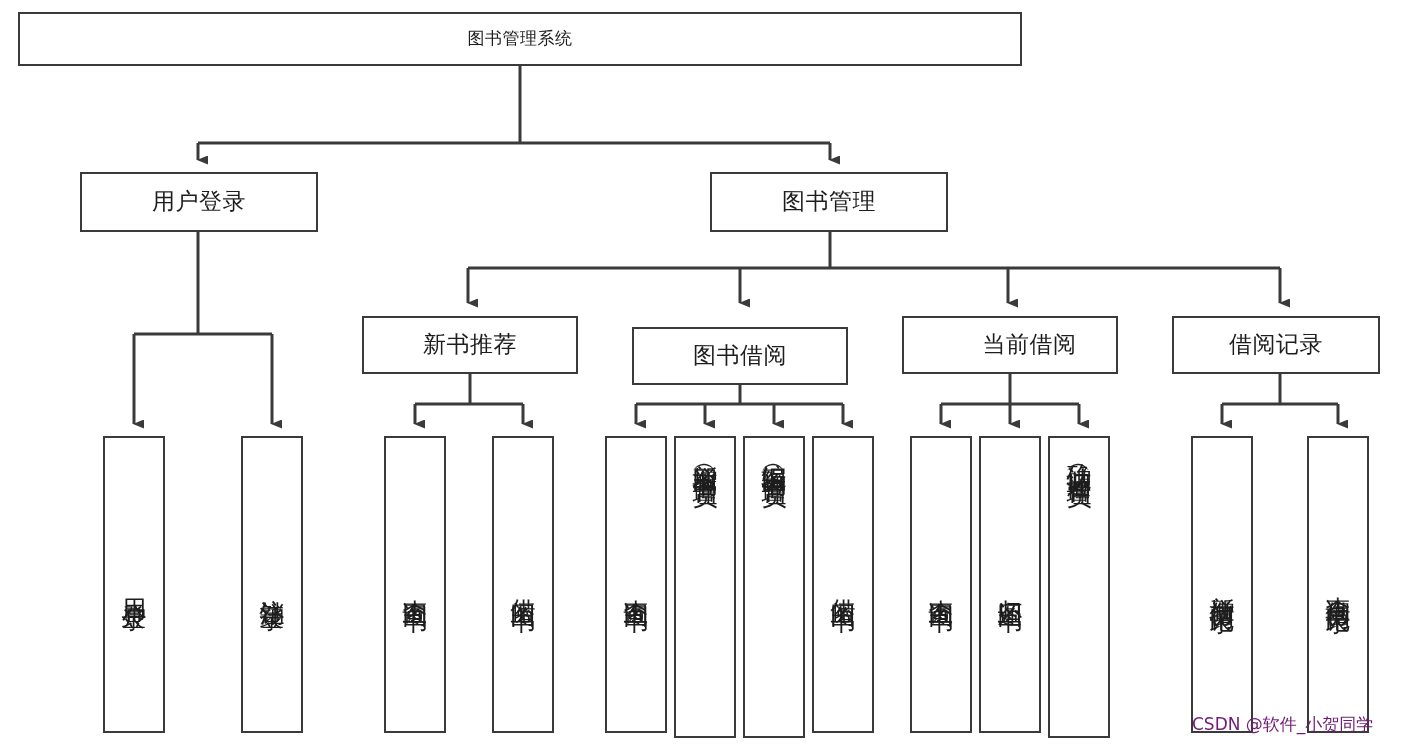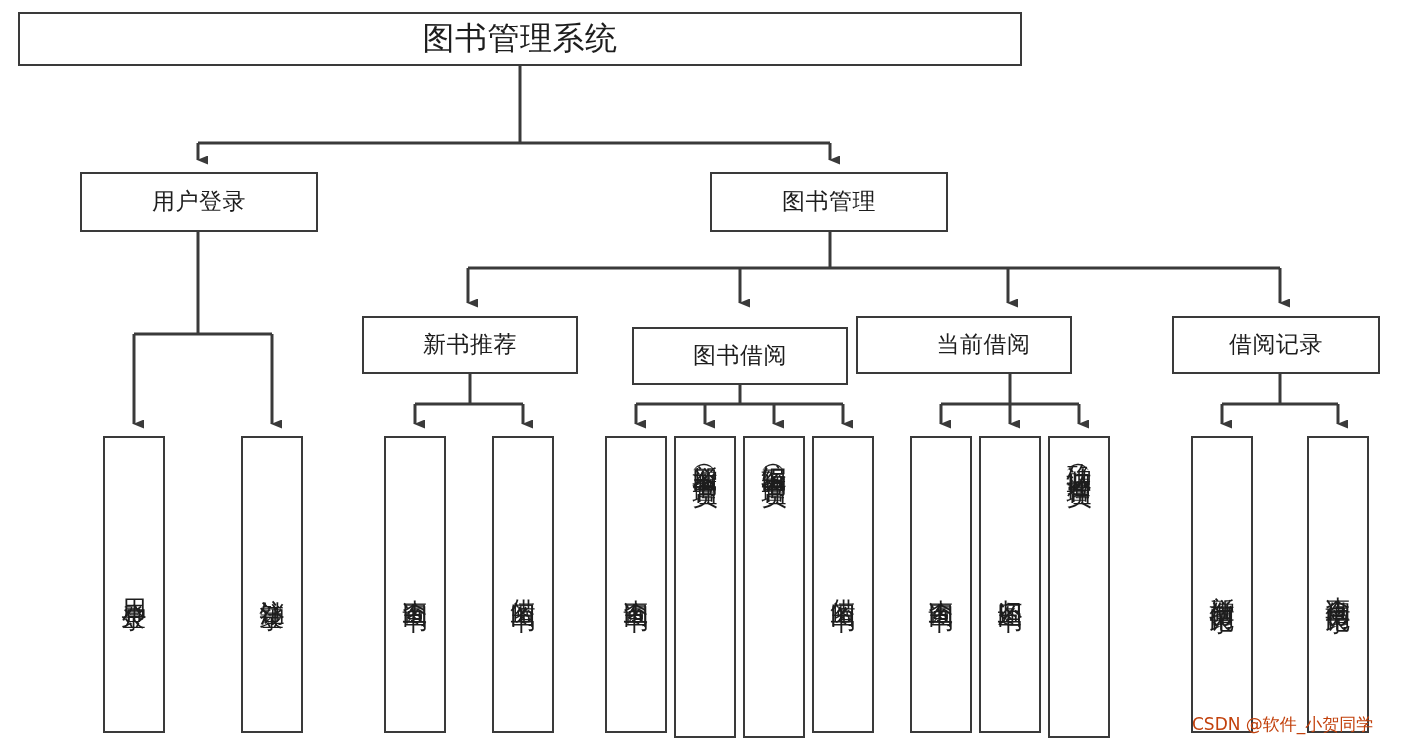--- a/index.html
+++ b/index.html
@@ -42,21 +42,21 @@
     text-align: center;
     letter-spacing: 0.5px;
     line-height: 1.12;
   }
   
   .node.horiz .node-label {
     font-size: 23px;
     white-space: nowrap;
   }
   .node.title .node-label {
-    font-size: 32px;
+    font-size: 17px;
   }
   
   .node.vert {
     align-items: flex-start;
     justify-content: center;
     padding-top: 6px;
   }
   .node.vert .node-label {
     writing-mode: vertical-rl;
     text-orientation: upright;
@@ -69,21 +69,21 @@
   
   .node.vert.centered {
     align-items: center;
     padding-top: 0;
   }
   .watermark {
     position: absolute;
     left: 1192px;
     top: 713px;
     font-size: 17px;
-    color: #c2410c;
+    color: #701a75;
     white-space: nowrap;
     z-index: 5;
     font-family: "DejaVu Sans", "Liberation Sans", sans-serif;
   }
 </style>
 </head>
 <body>
 
 <div id="diagram-root">
 
@@ -150,21 +150,21 @@
   </div>
 
   <div class="node horiz" style="left:710px; top:172px; width:238px; height:60px;">
     <span class="node-label">图书管理</span>
   </div>
 
   <div class="node horiz" style="left:632px; top:316px; width:216px; height:58px;margin-top:11px;">
     <span class="node-label">图书借阅</span>
   </div>
 
-  <div class="node horiz" style="left:856px; top:316px; width:216px; height:58px;padding-left:39px;">
+  <div class="node horiz" style="left:902px; top:316px; width:216px; height:58px;padding-left:39px;">
     <span class="node-label">当前借阅</span>
   </div>
 
   <div class="node horiz" style="left:1172px; top:316px; width:208px; height:58px;">
     <span class="node-label">借阅记录</span>
   </div>
 
   <div class="node vert centered" style="left:103px; top:436px; width:62px; height:297px;">
     <span class="node-label">用户登录</span>
   </div>

